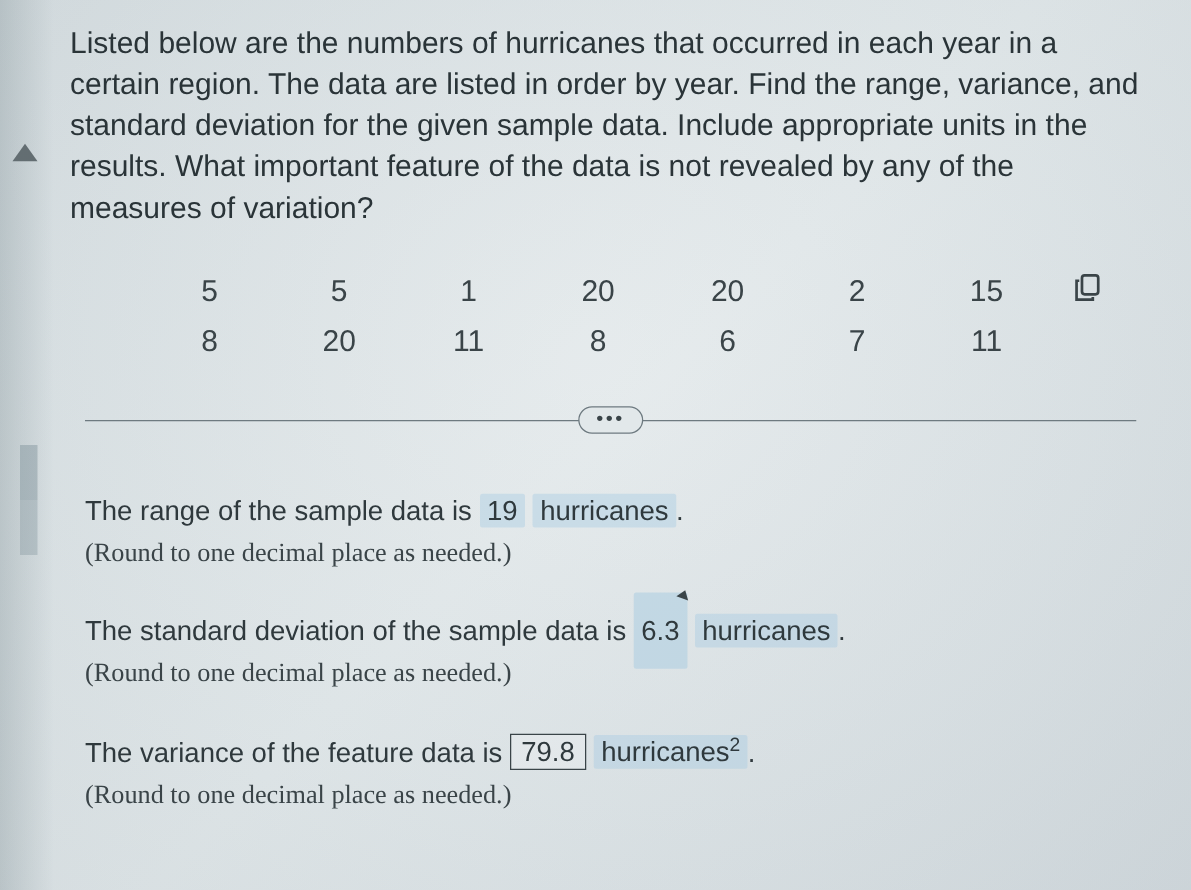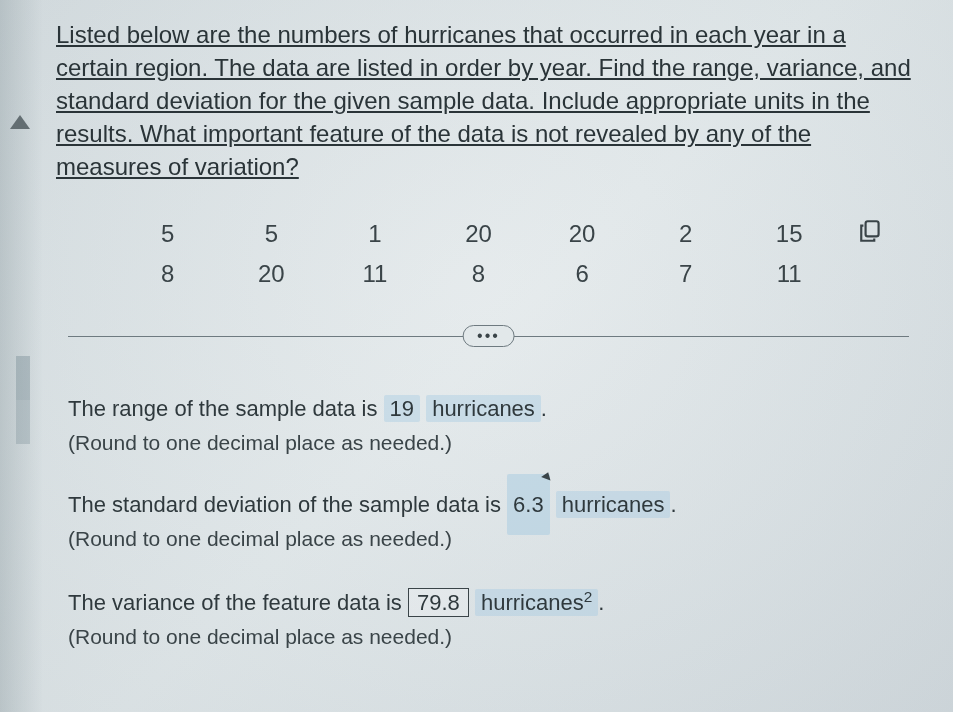--- a/index.html
+++ b/index.html
@@ -19,21 +19,20 @@
       height: 100%;
       position: relative;
       background: radial-gradient(ellipse at 50% 40%, rgba(255,255,255,0.15) 0%, rgba(180,195,200,0.1) 60%, rgba(150,165,172,0.15) 100%);
     }
     .question-text {
       font-size: 24px;
       line-height: 1.38;
       color: #2a3438;
       margin-bottom: 30px;
       padding-right: 10px;
-      text-decoration: underline;
     }
     .data-grid {
       display: grid;
       grid-template-columns: repeat(7, 1fr) 60px;
       gap: 0;
       margin: 30px 20px 30px 60px;
       font-size: 24px;
       color: #3a4448;
       align-items: center;
     }
@@ -78,20 +77,21 @@
     .answer-block {
       font-size: 22px;
       color: #2f393d;
       margin: 0 12px 30px 12px;
       line-height: 1.5;
     }
     .answer-line { margin-bottom: 2px; }
     .hint {
       font-size: 21px;
       color: #3a4448;
+      font-family: Liberation Serif, serif;
     }
     .value-inline {
       background: rgba(160,200,225,0.38);
       padding: 1px 6px;
       border-radius: 2px;
       margin-top: 36px;
     }
     .value-boxed {
       border: 1px solid #3a4448;
       padding: 1px 8px;

